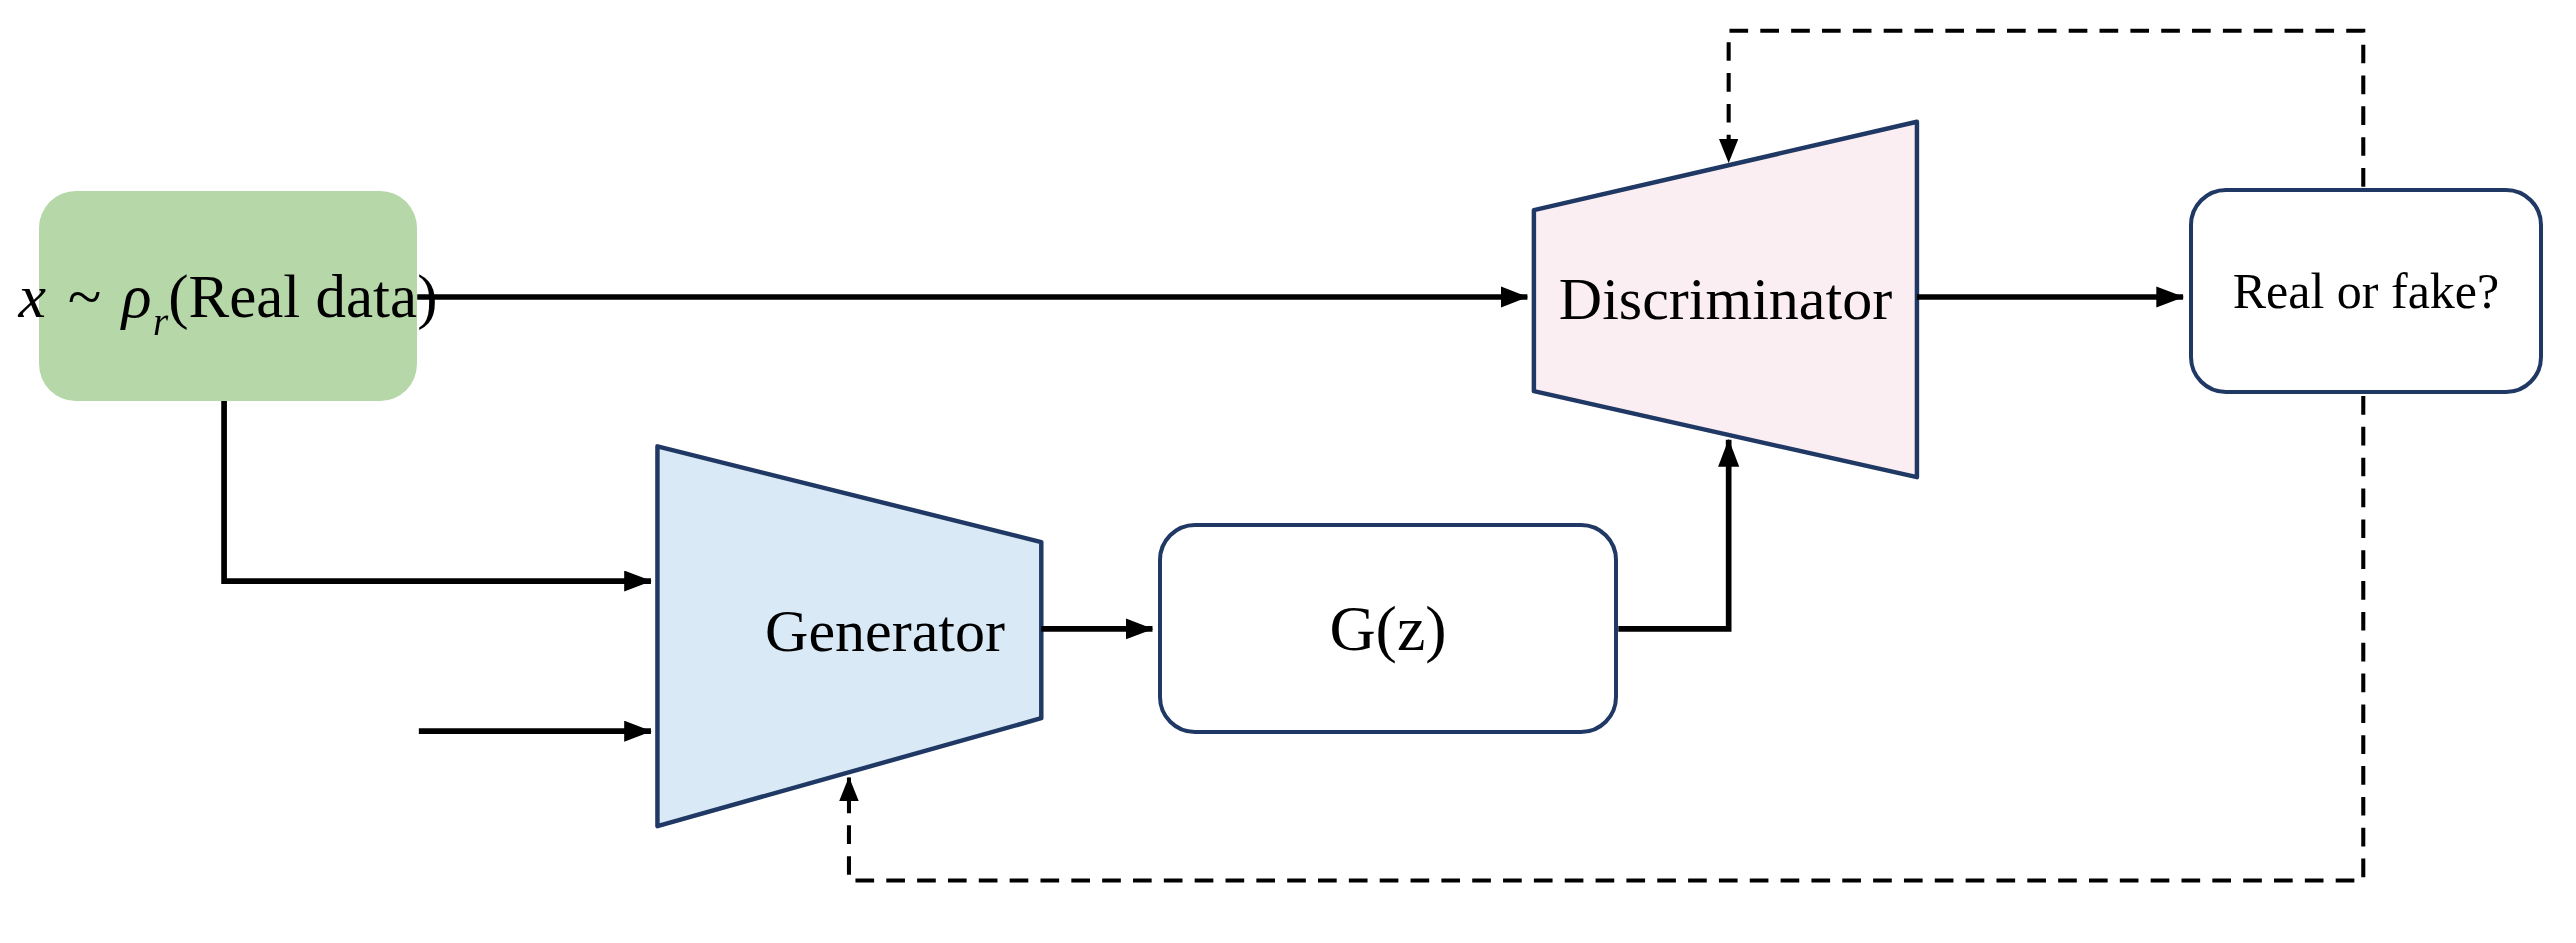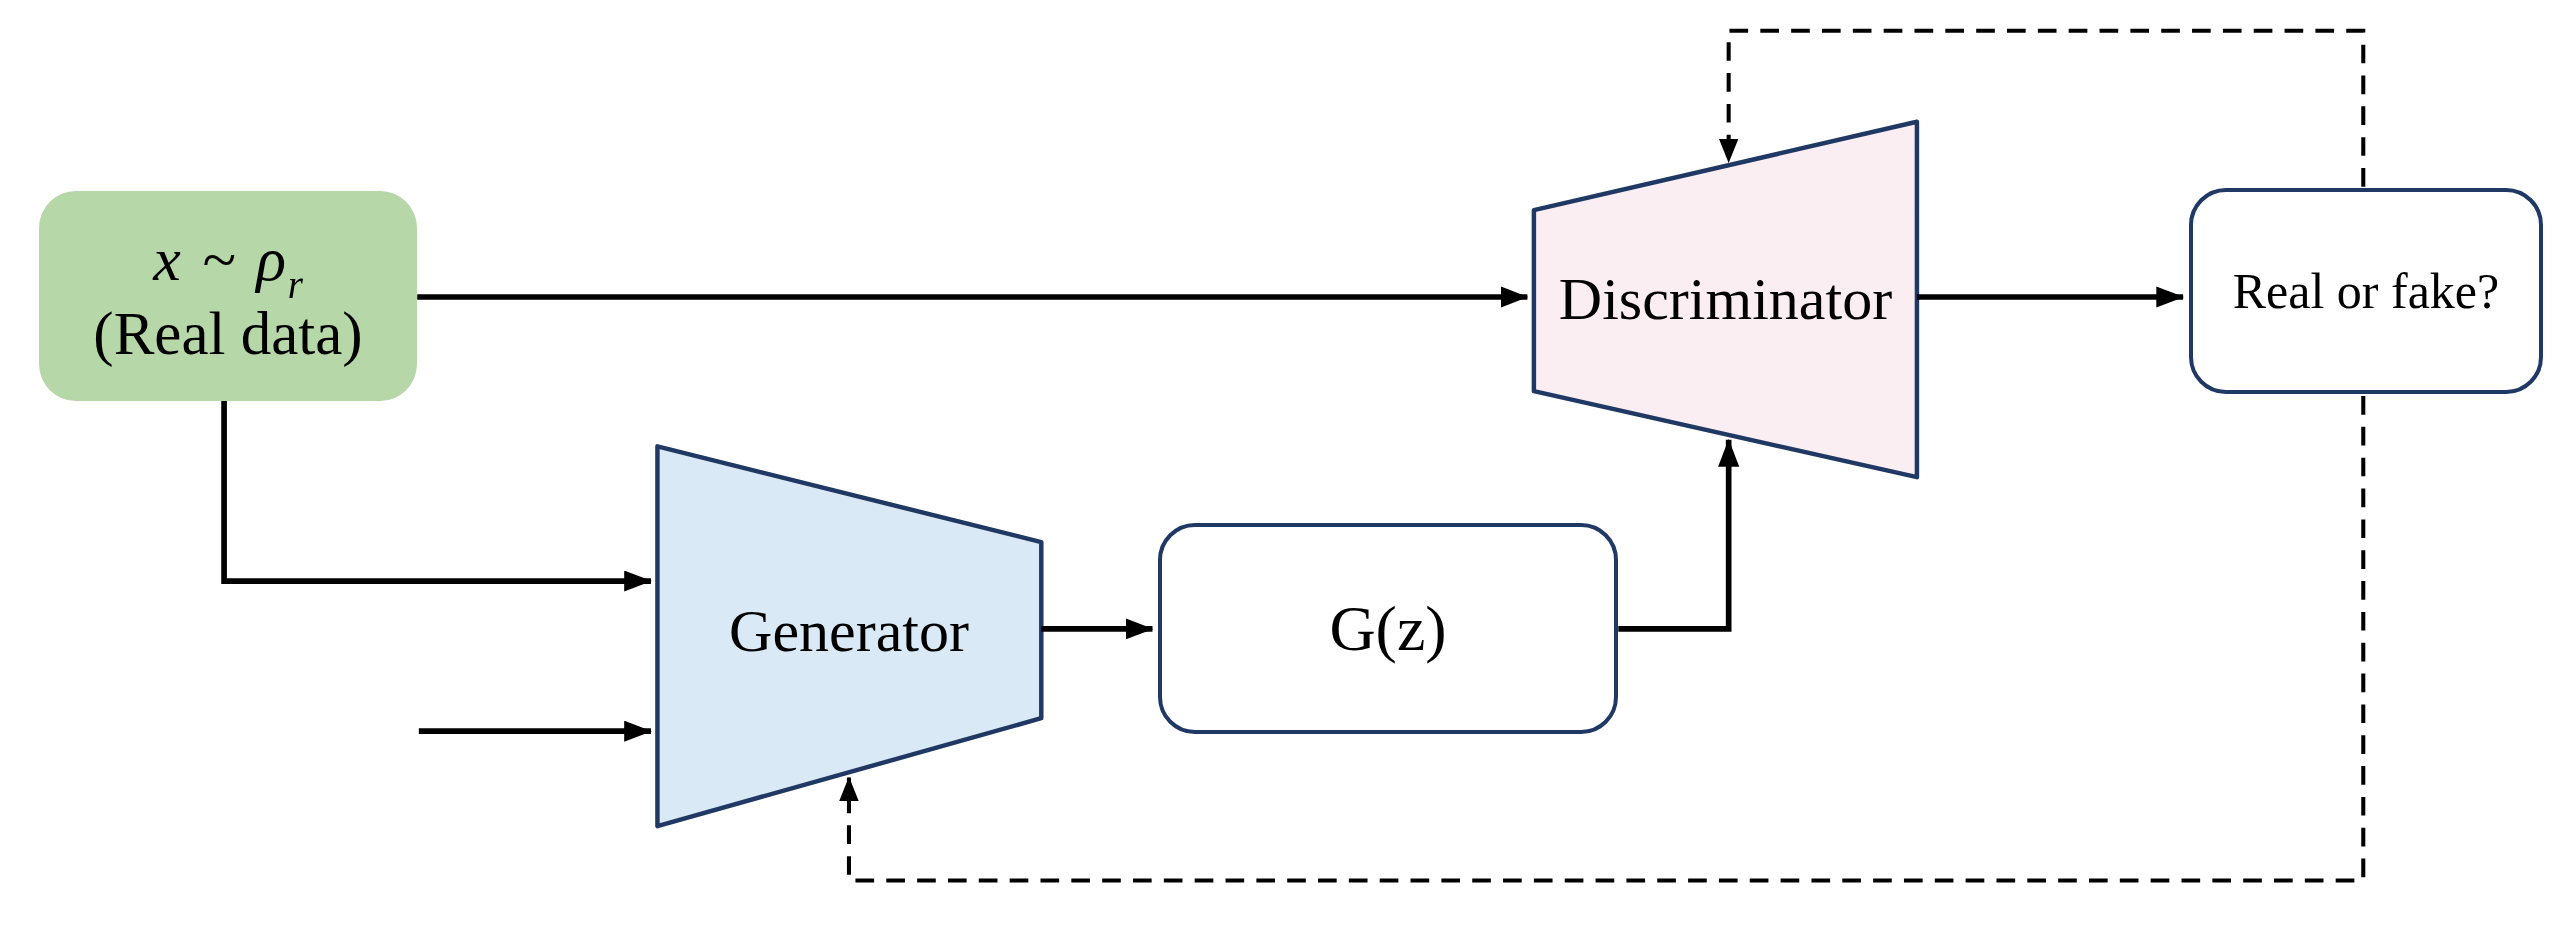--- a/index.html
+++ b/index.html
@@ -37,21 +37,20 @@
     stroke-linejoin: miter;
   }
   .connector.solid { stroke-width: 7; }
   .connector.dashed { stroke-width: 5; stroke-dasharray: 23 15; }
   .arrowhead { fill: var(--connector, #000000); }
 
   .node {
     position: absolute;
     box-sizing: border-box;
     display: flex;
-    flex-direction: column;
     align-items: center;
     justify-content: center;
     row-gap: 13px;
     text-align: center;
     border-radius: 37px;
   }
   .node.filled {
     background: var(--real-data-fill, #b6d7a8);
     border: none;
   }
@@ -126,21 +125,21 @@
   </svg>
 
   <div class="node filled" style="left:39px; top:191px; width:378px; height:210px;">
     <div class="mathline">
       <span>x</span><span class="op">~</span><span>ρ</span><span class="sub">r</span>
     </div>
     <div class="caption">(Real data)</div>
   </div>
 
 
-  <div class="trap-label" style="left:657px; top:601px; width:384px;">Generator</div>
+  <div class="trap-label" style="left:657px; top:601px; width:384px;padding-left:36px;">Generator</div>
 
   <div class="node outlined" style="left:1158px; top:523px; width:460px; height:211px;">
     <div class="box-title">G(z)</div>
   </div>
 
   <div class="trap-label" style="left:1534px; top:269px; width:383px;">Discriminator</div>
 
   <div class="node outlined" style="left:2189px; top:188px; width:354px; height:206px;">
     <div class="single-label">Real or fake?</div>
   </div>

